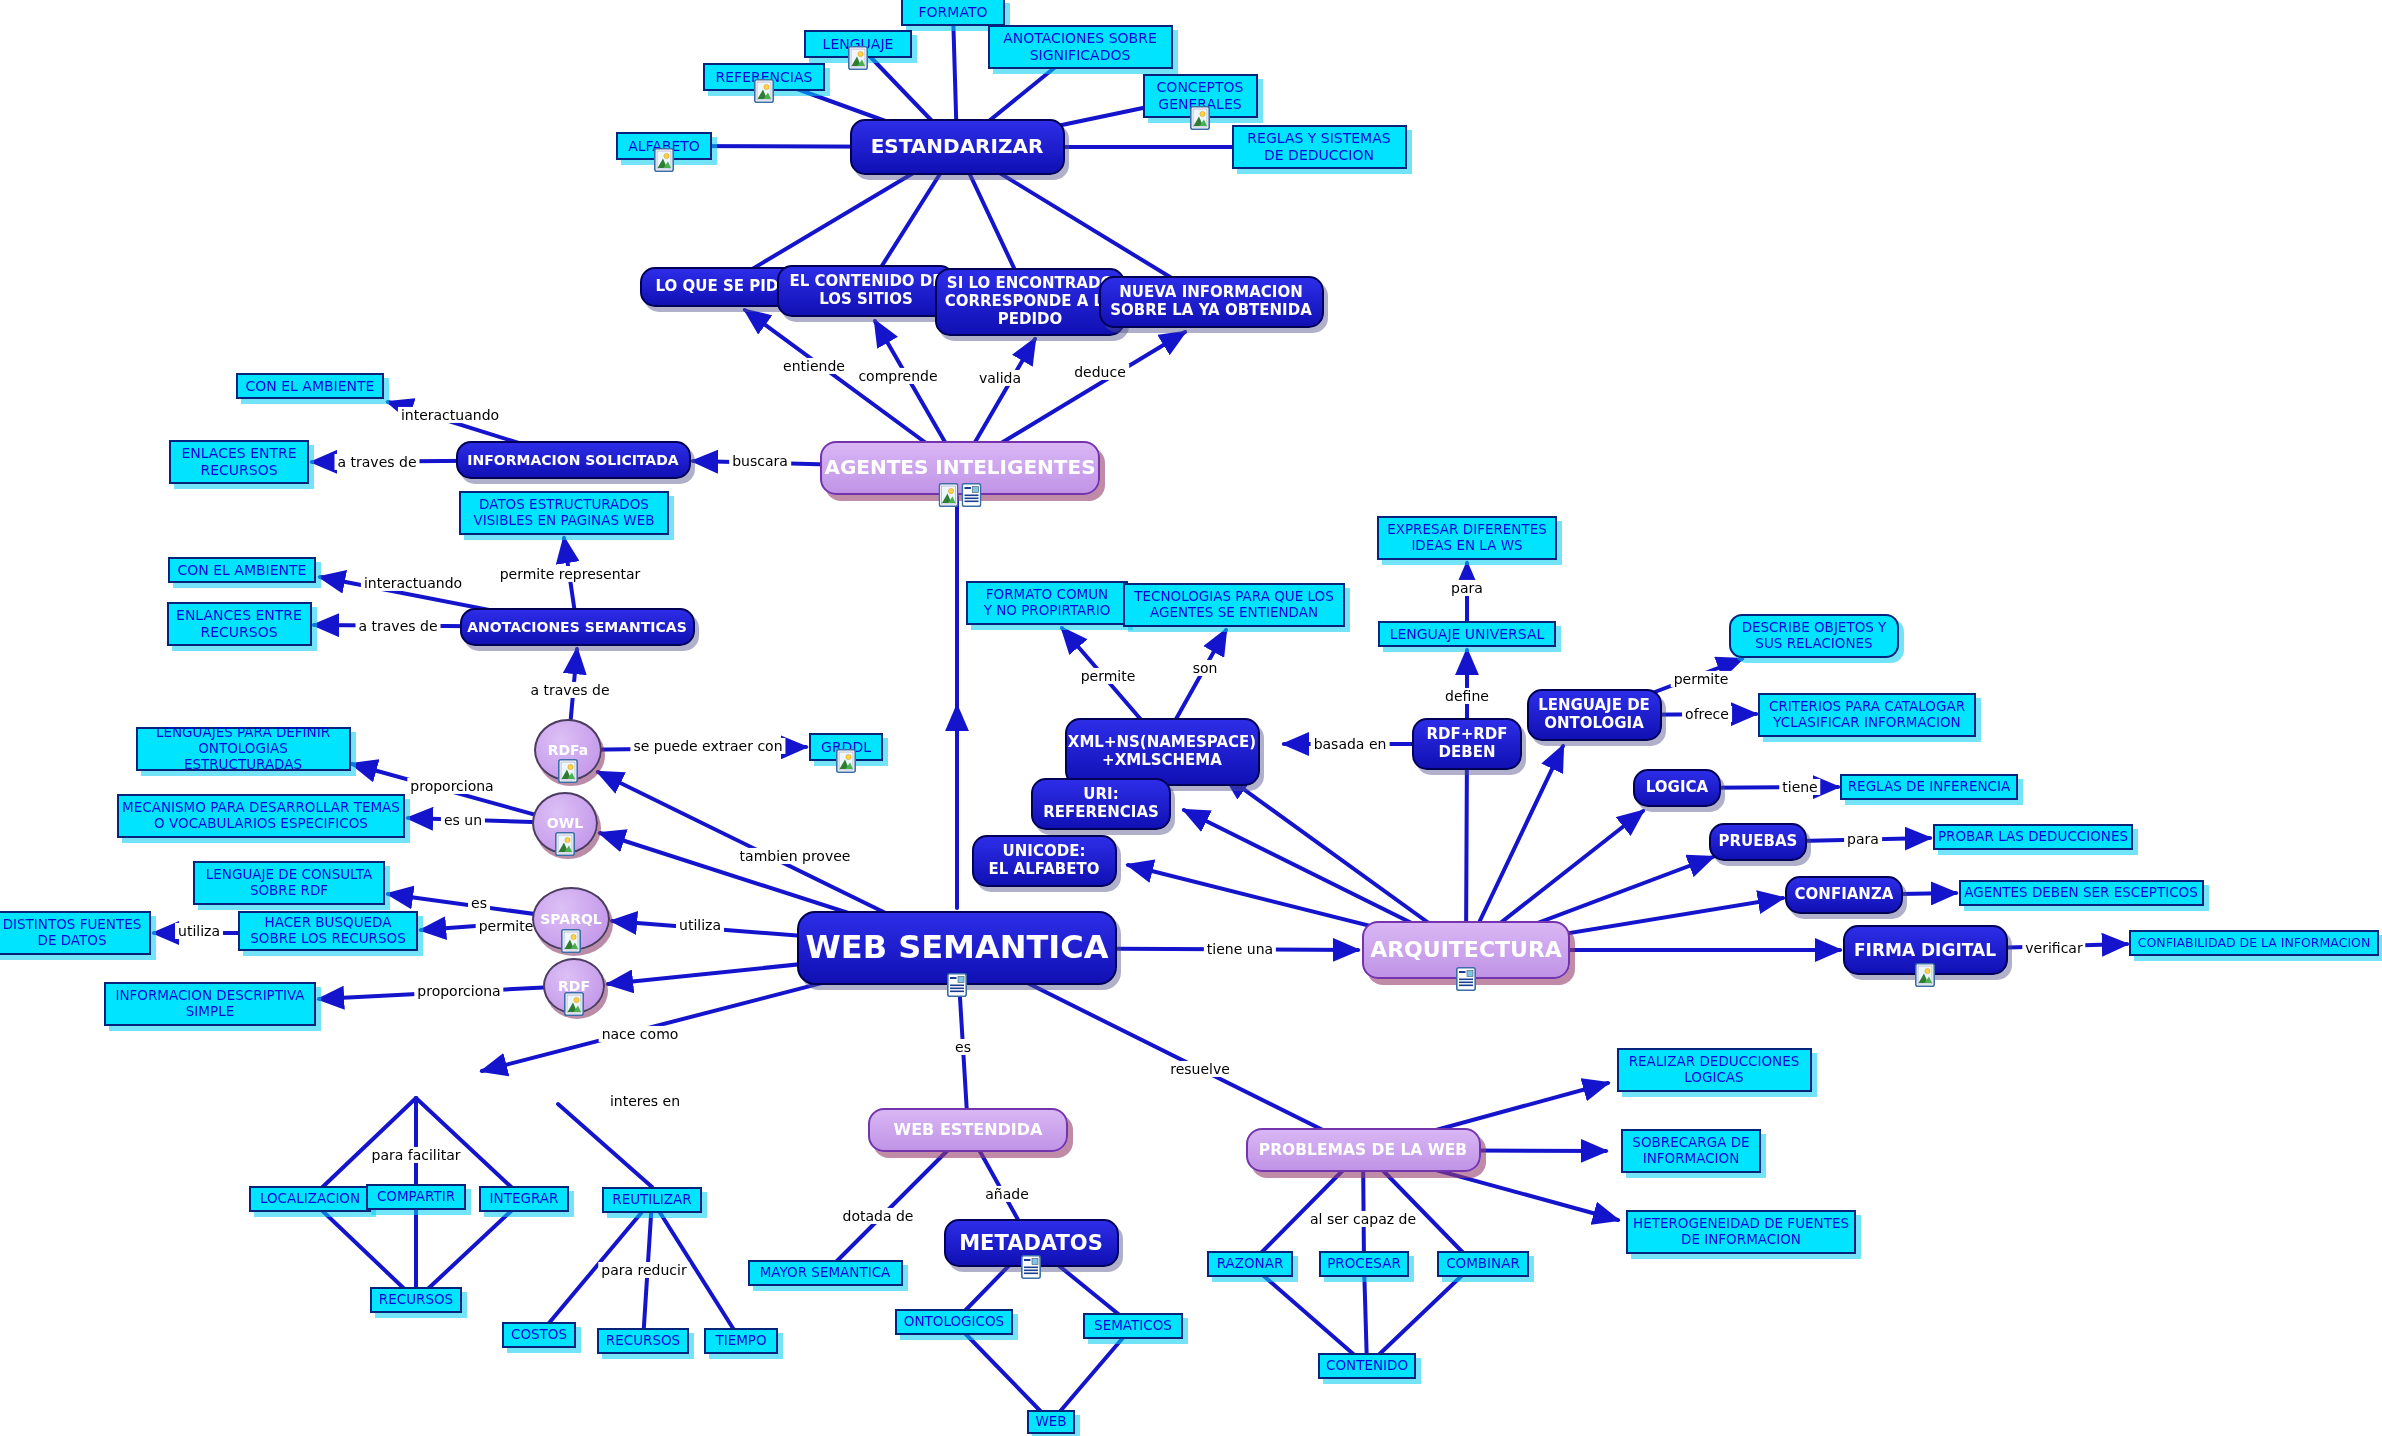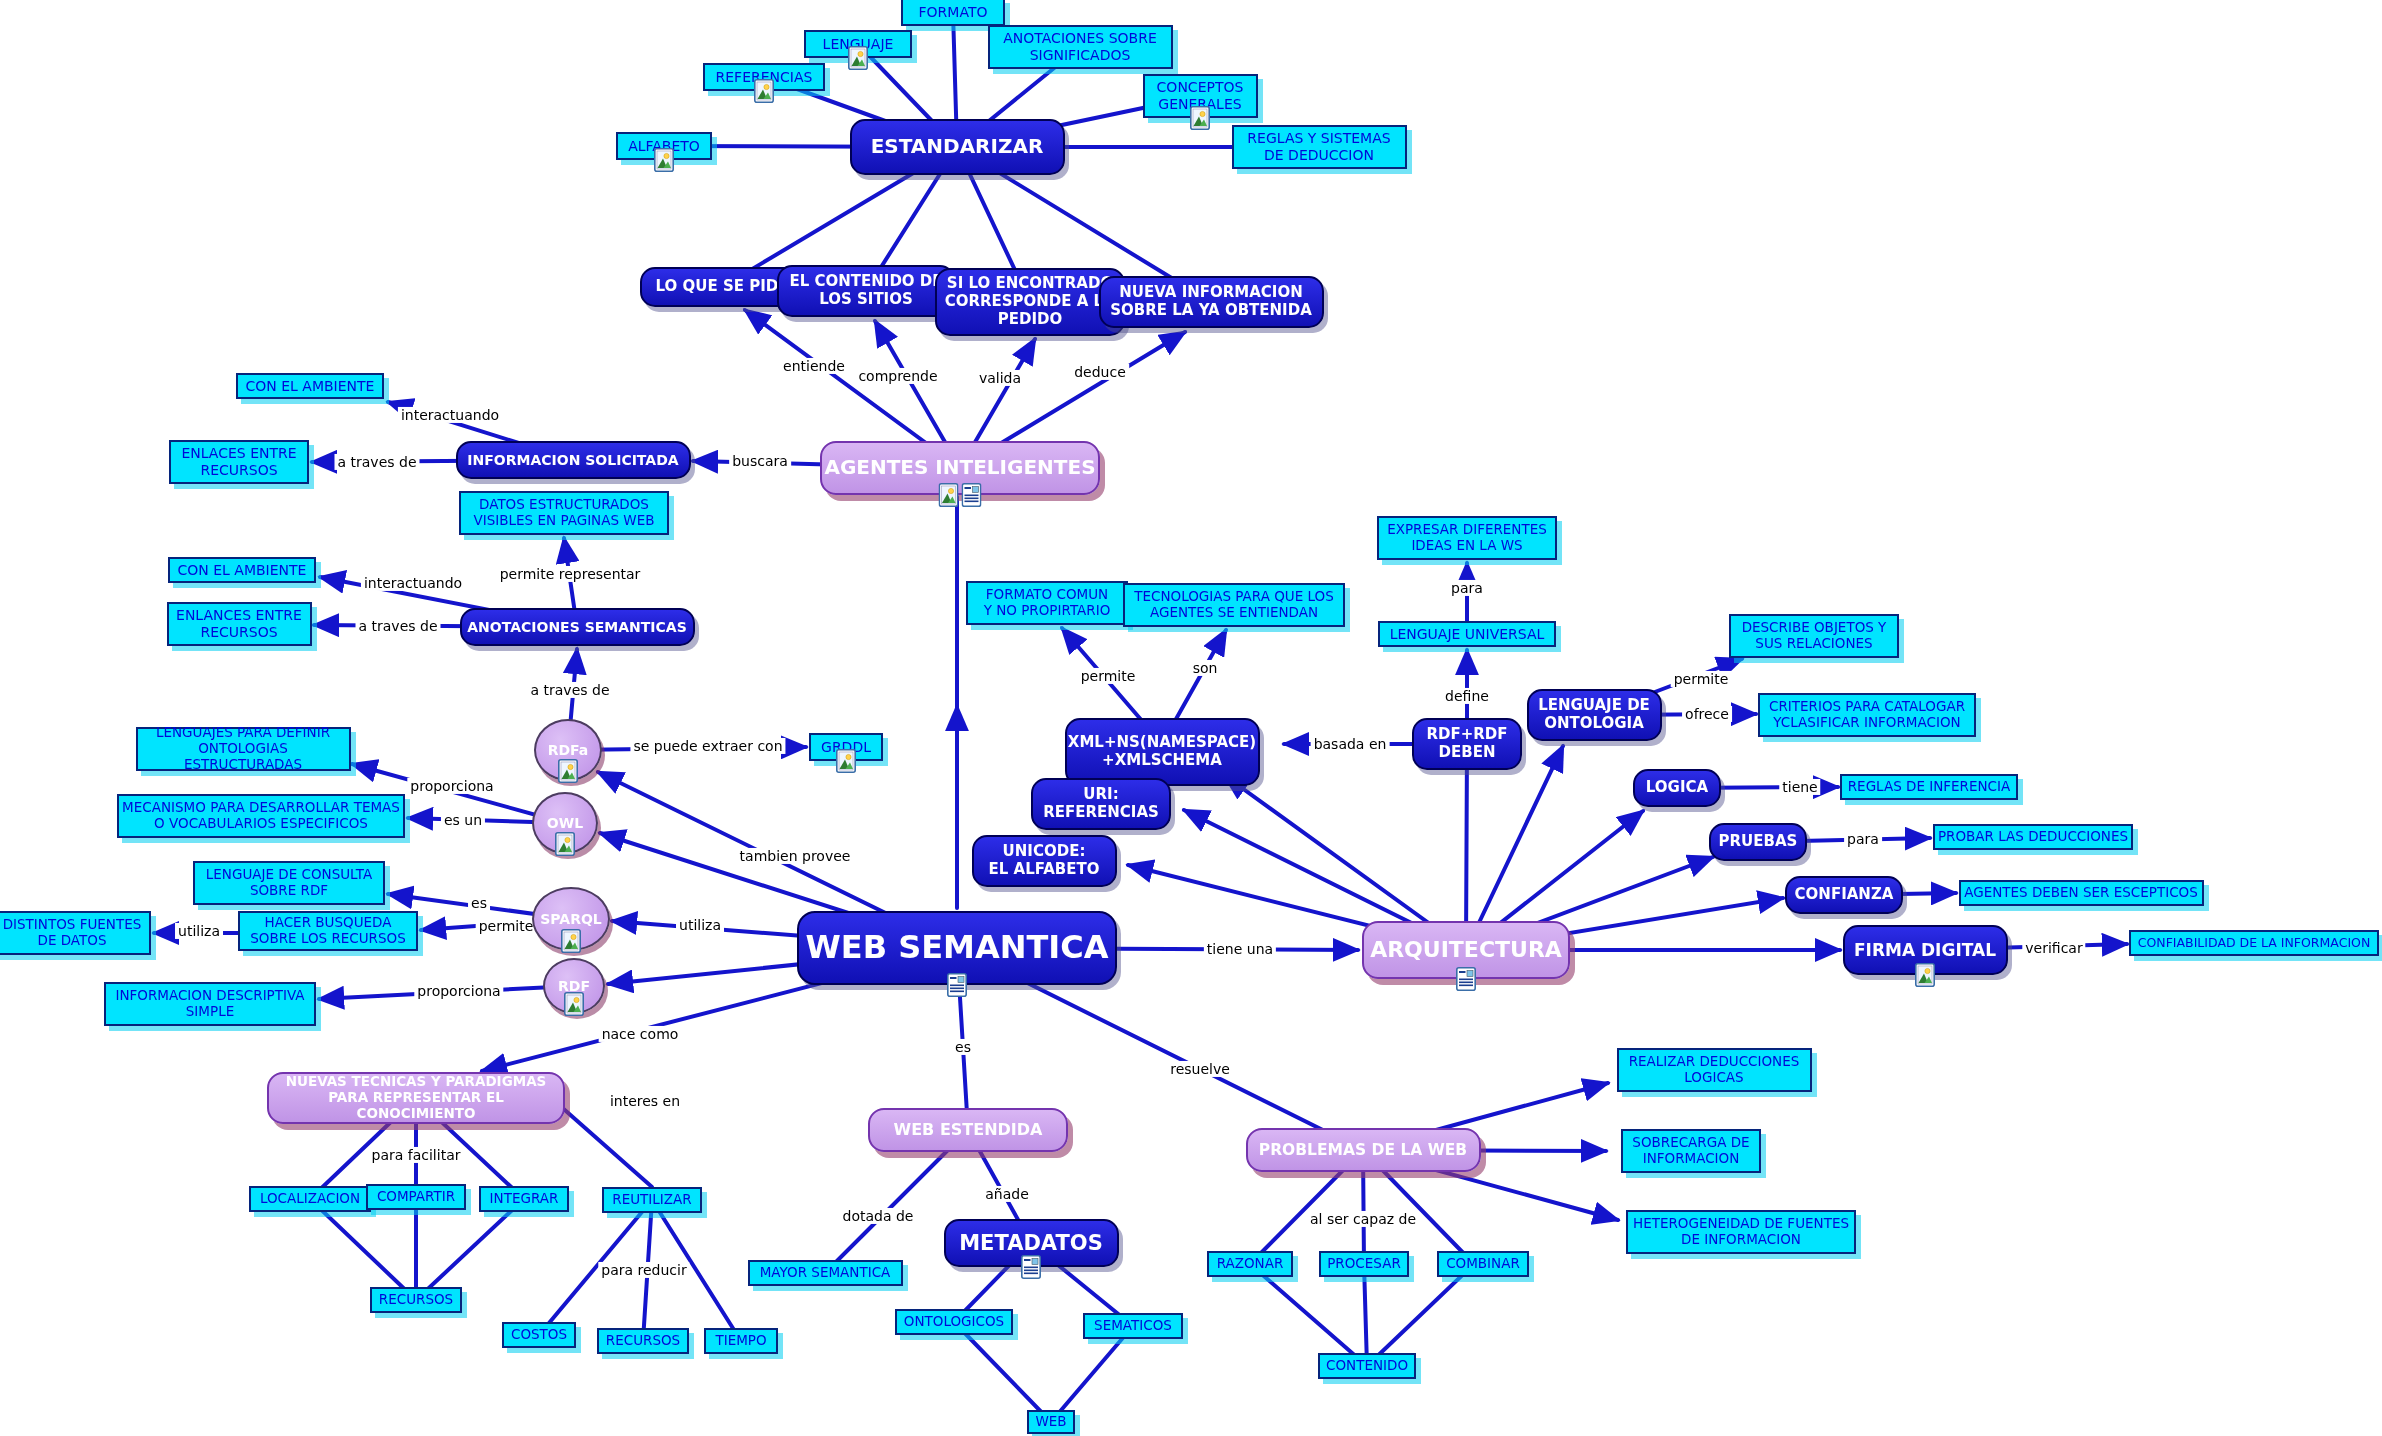--- a/index.html
+++ b/index.html
@@ -250,21 +250,21 @@
 REFERENCIAS</span></div>
     <div class="node dark" style="left: 971.5px; top: 835px; width: 145px; height: 52px; font-size: 15px;"><span>UNICODE:
 EL ALFABETO</span></div>
     <div class="node dark" style="left: 1412px; top: 718px; width: 110px; height: 52px; font-size: 15px;"><span>RDF+RDF
 DEBEN</span></div>
     <div class="node cyan" style="left: 1378px; top: 621px; width: 178px; height: 26px; font-size: 14px;"><span>LENGUAJE UNIVERSAL</span></div>
     <div class="node cyan" style="left: 1377px; top: 516px; width: 180px; height: 44px; font-size: 13.5px;"><span>EXPRESAR DIFERENTES
 IDEAS EN LA WS</span></div>
     <div class="node dark" style="left: 1526.5px; top: 689px; width: 135px; height: 52px; font-size: 15px;"><span>LENGUAJE DE
 ONTOLOGIA</span></div>
-    <div class="node cyan" style="left: 1729px; top: 614px; width: 170px; height: 44px; font-size: 13.5px;"><span>DESCRIBE OBJETOS Y
+    <div class="node cyan" style="left: 1729px; top: 614px; width: 170px; height: 44px; font-size: 13.5px; border-radius: 13px;"><span>DESCRIBE OBJETOS Y
 SUS RELACIONES</span></div>
     <div class="node cyan" style="left: 1758px; top: 693px; width: 218px; height: 44px; font-size: 13.5px;"><span>CRITERIOS PARA CATALOGAR
 YCLASIFICAR INFORMACION</span></div>
     <div class="node dark" style="left: 1633px; top: 769px; width: 88px; height: 38px; font-size: 15px;"><span>LOGICA</span></div>
     <div class="node cyan" style="left: 1840px; top: 774px; width: 178px; height: 26px; font-size: 13.5px;"><span>REGLAS DE INFERENCIA</span></div>
     <div class="node dark" style="left: 1709px; top: 823px; width: 98px; height: 38px; font-size: 15px;"><span>PRUEBAS</span></div>
     <div class="node cyan" style="left: 1933px; top: 824px; width: 200px; height: 26px; font-size: 13.5px;"><span>PROBAR LAS DEDUCCIONES</span></div>
     <div class="node dark" style="left: 1785px; top: 876px; width: 118px; height: 38px; font-size: 15px;"><span>CONFIANZA</span></div>
     <div class="node cyan" style="left: 1958.5px; top: 880px; width: 245px; height: 26px; font-size: 13.5px;"><span>AGENTES DEBEN SER ESCEPTICOS</span></div>
     <div class="node purple" style="left: 1362px; top: 921px; width: 208px; height: 58px; font-size: 22px;"><span>ARQUITECTURA</span><div class="icons" style="bottom: -14px;"><span class="ric"><svg width="20" height="24" viewBox="0 0 20 24">
@@ -276,22 +276,20 @@
             <rect x="3" y="17.5" width="14" height="1.6" fill="#1b3f8f"></rect>
           </svg></span></div></div>
     <div class="node dark" style="left: 1842.5px; top: 925px; width: 165px; height: 50px; font-size: 17px;"><span>FIRMA DIGITAL</span><div class="icons" style="bottom: -14px;"><span class="ric"><svg width="20" height="24" viewBox="0 0 20 24">
             <rect x="0.8" y="0.8" width="18.4" height="22.4" fill="#ffffff" stroke="#3a6ea8" stroke-width="1.6" rx="2"></rect>
             <rect x="3" y="3" width="14" height="18" fill="#eef6ff" stroke="#99b" stroke-width="0.6"></rect>
             <circle cx="12.5" cy="8" r="2.6" fill="#ffd24d" stroke="#c90" stroke-width="0.5"></circle>
             <path d="M3.5 20 L9 10.5 L13 20 Z" fill="#2e7d32"></path>
             <path d="M9.5 20 L14 13.5 L17 20 Z" fill="#4caf50"></path>
           </svg></span></div></div>
     <div class="node cyan" style="left: 2129px; top: 930px; width: 250px; height: 26px; font-size: 12.5px;"><span>CONFIABILIDAD DE LA INFORMACION</span></div>
-    <div class="node purple" style="left: 267px; top: 1072px; width: 298px; height: 52px; font-size: 13.5px;"><span>NUEVAS TECNICAS Y PARADIGMAS
-PARA REPRESENTAR EL CONOCIMIENTO</span></div>
     <div class="node cyan" style="left: 249px; top: 1186px; width: 122px; height: 26px; font-size: 13.5px;"><span>LOCALIZACION</span></div>
     <div class="node cyan" style="left: 366px; top: 1184px; width: 100px; height: 26px; font-size: 13.5px;"><span>COMPARTIR</span></div>
     <div class="node cyan" style="left: 479px; top: 1186px; width: 90px; height: 26px; font-size: 13.5px;"><span>INTEGRAR</span></div>
     <div class="node cyan" style="left: 602px; top: 1187px; width: 100px; height: 26px; font-size: 13.5px;"><span>REUTILIZAR</span></div>
     <div class="node cyan" style="left: 370px; top: 1287px; width: 92px; height: 26px; font-size: 13.5px;"><span>RECURSOS</span></div>
     <div class="node cyan" style="left: 502px; top: 1322px; width: 74px; height: 26px; font-size: 13.5px;"><span>COSTOS</span></div>
     <div class="node cyan" style="left: 597px; top: 1328px; width: 92px; height: 26px; font-size: 13.5px;"><span>RECURSOS</span></div>
     <div class="node cyan" style="left: 704px; top: 1328px; width: 74px; height: 26px; font-size: 13.5px;"><span>TIEMPO</span></div>
     <div class="node purple" style="left: 868px; top: 1108px; width: 200px; height: 44px; font-size: 16px;"><span>WEB ESTENDIDA</span></div>
     <div class="node cyan" style="left: 747.5px; top: 1260px; width: 155px; height: 26px; font-size: 13.5px;"><span>MAYOR SEMANTICA</span></div>

